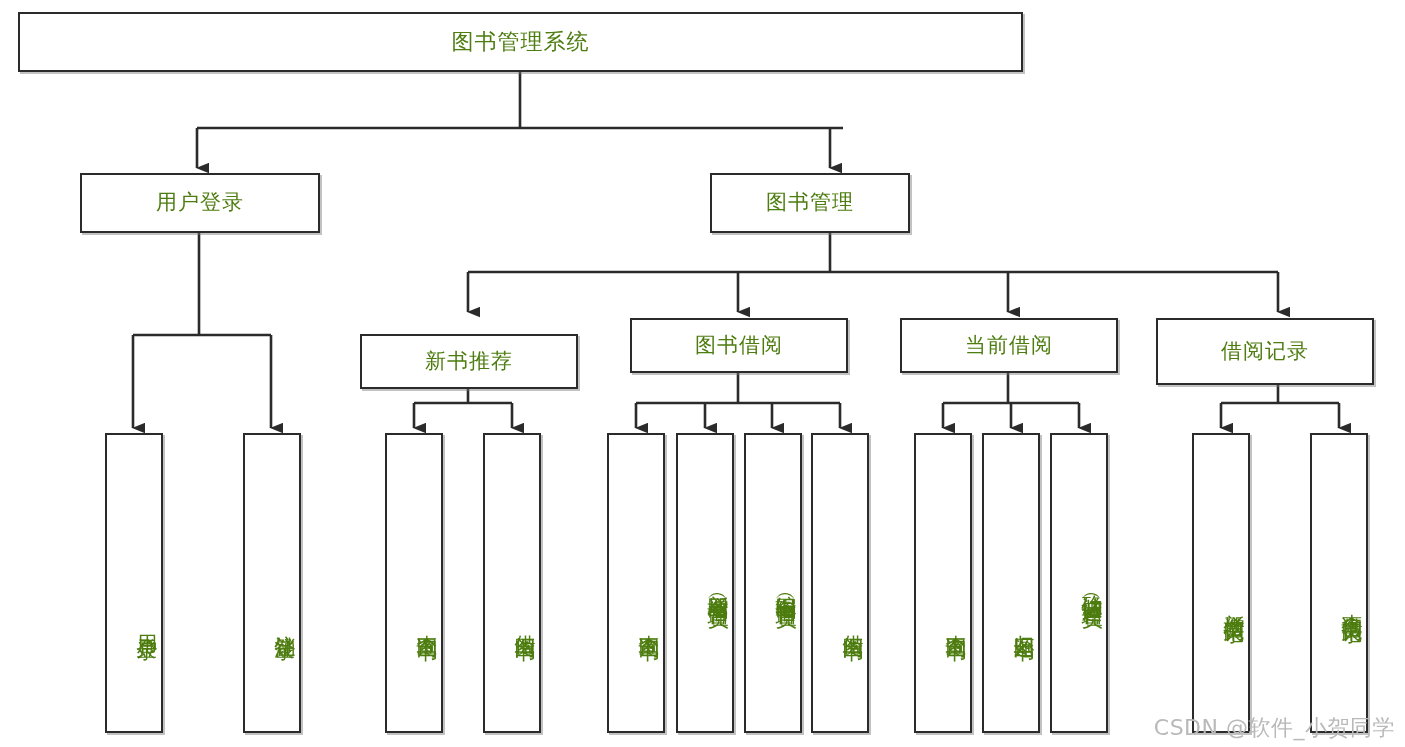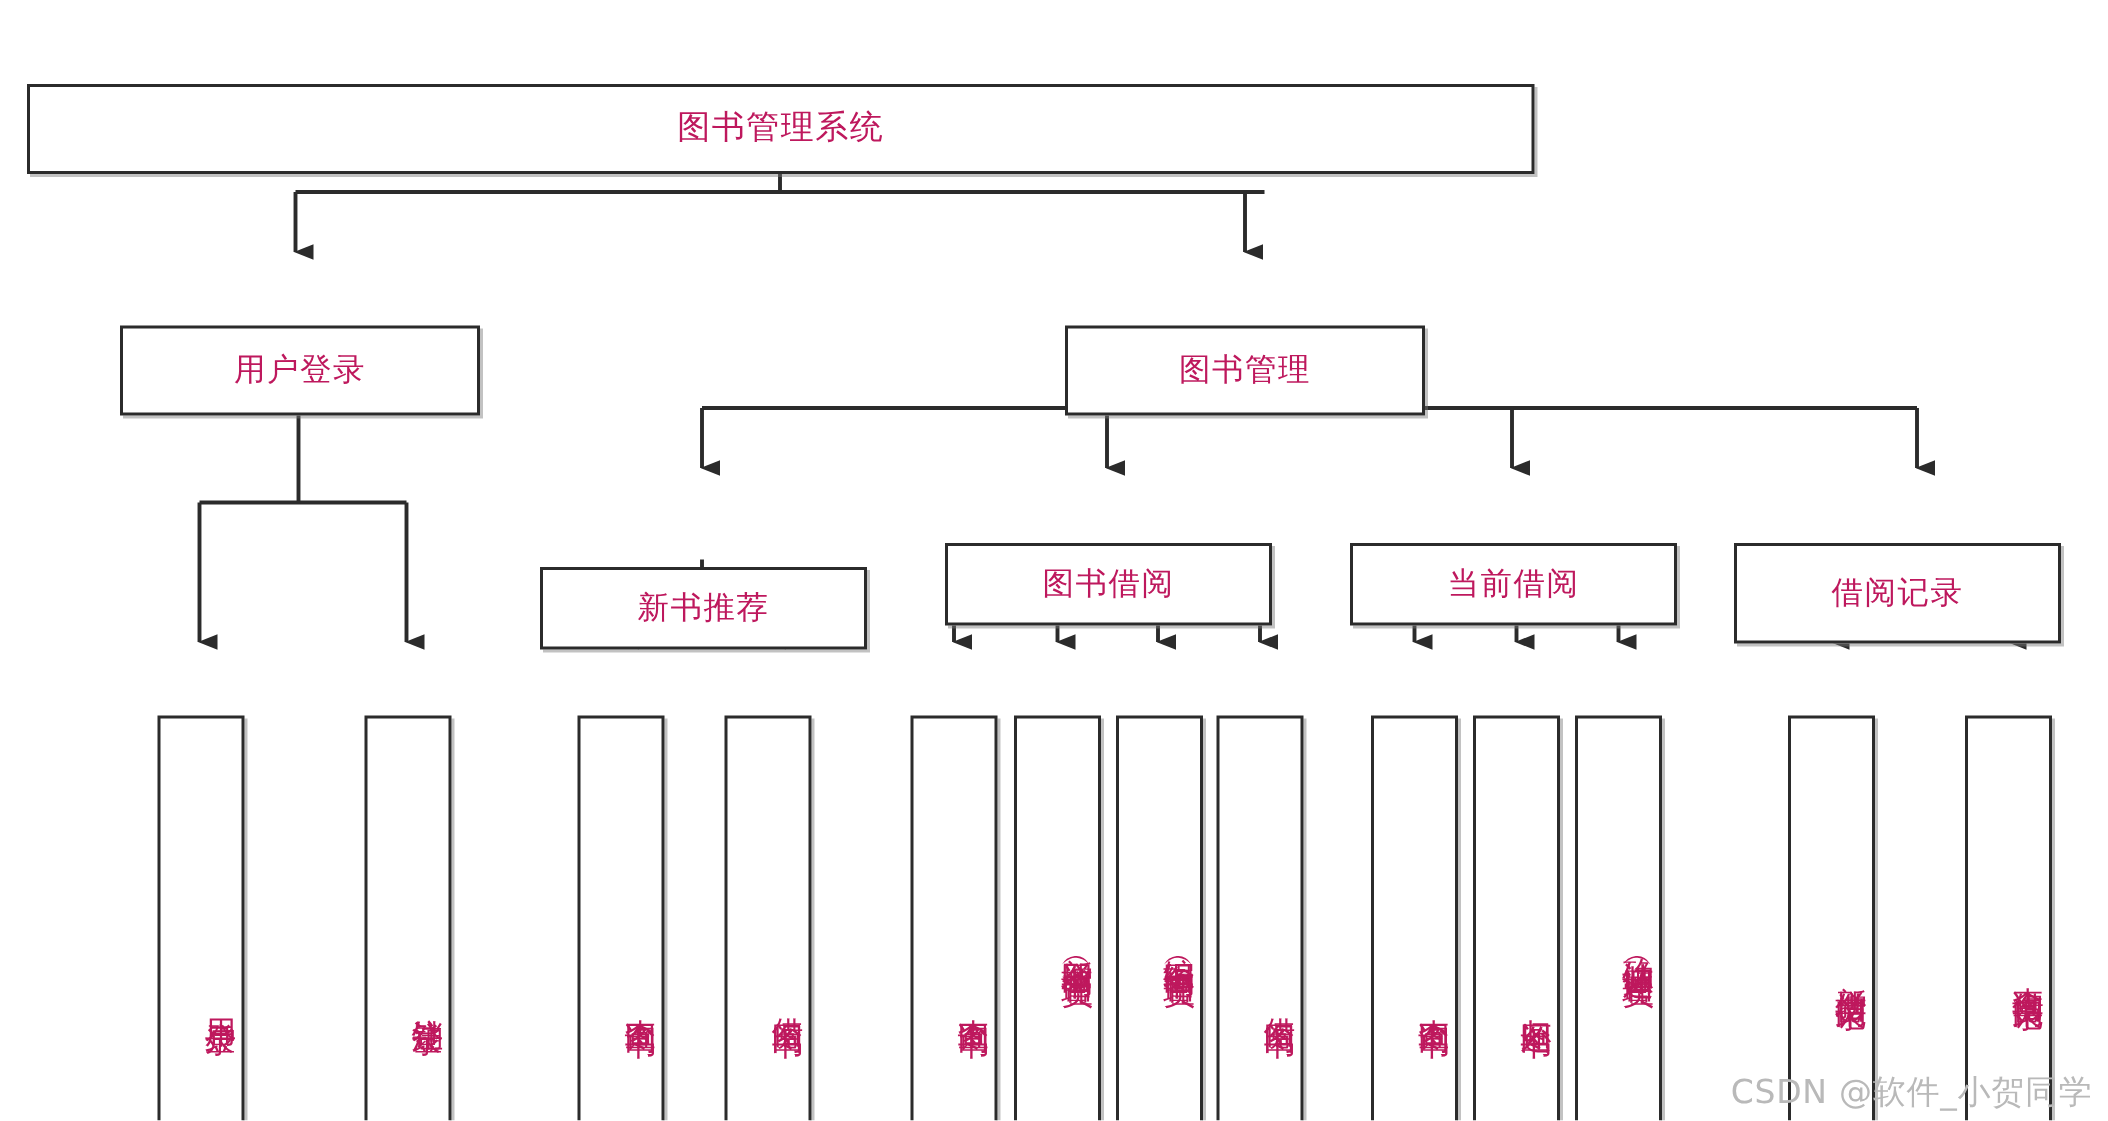--- a/index.html
+++ b/index.html
@@ -25,22 +25,21 @@
   .node{
     position:absolute;
     box-sizing:border-box;
     background:#ffffff;
     border:2.2px solid #2b2b2b;
     box-shadow:2px 2px 0 rgba(120,120,120,.45);
     display:flex;
     align-items:center;
     justify-content:center;
     text-align:right;
-    color:#be185d;
-    margin-top:44px;
+    color:#4d7c0f;
   }
   .node.horiz{
     font-size:21px;
     letter-spacing:1px;
     line-height:1.2;
   }
   .node.root{
     font-size:22px;
   }
   .node.vert{
@@ -122,21 +121,21 @@
     </g>
   </svg>
 
   <div class="node horiz root" style="left:18px;top:12px;width:1005px;height:60px;">
     <span>图书管理系统</span>
   </div>
 
   <div class="node horiz" style="left:80px;top:173px;width:240px;height:60px;">
     <span>用户登录</span>
   </div>
-  <div class="node horiz" style="left:710px;top:173px;width:240px;height:60px;">
+  <div class="node horiz" style="left:710px;top:173px;width:200px;height:60px;">
     <span>图书管理</span>
   </div>
 
   <div class="node horiz" style="left:360px;top:334px;width:218px;height:55px;">
     <span>新书推荐</span>
   </div>
   <div class="node horiz" style="left:630px;top:318px;width:218px;height:55px;">
     <span>图书借阅</span>
   </div>
   <div class="node horiz" style="left:900px;top:318px;width:218px;height:55px;">

